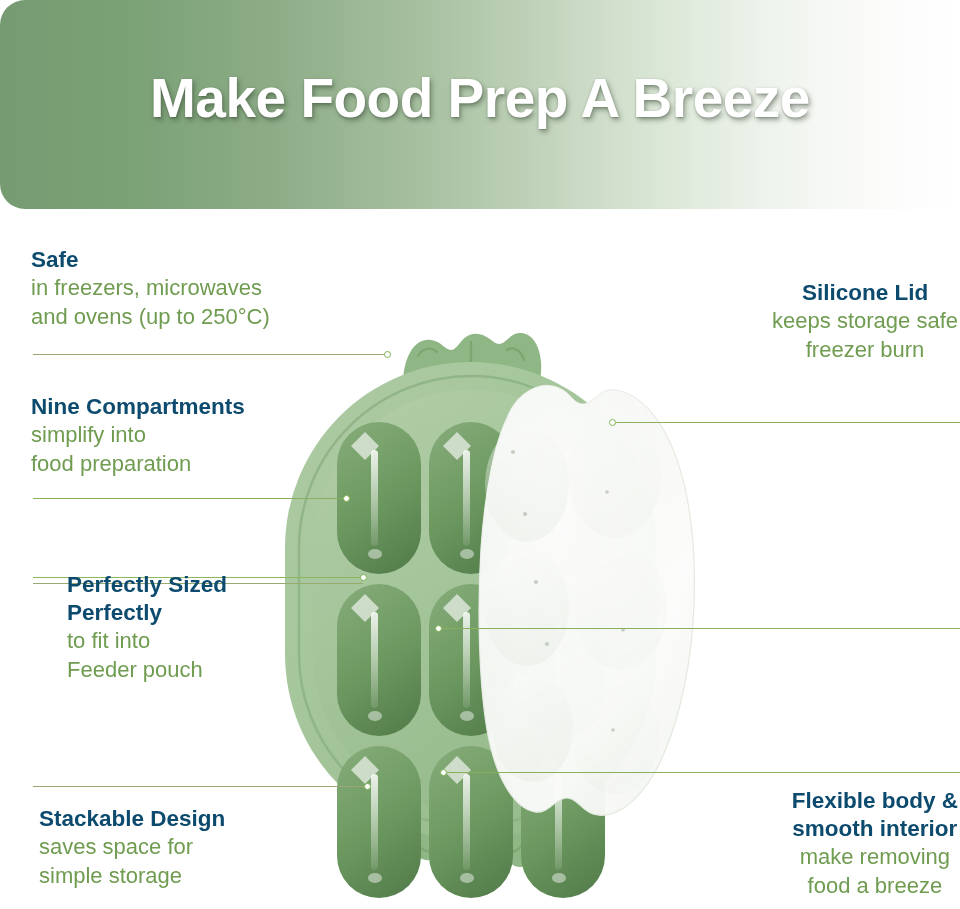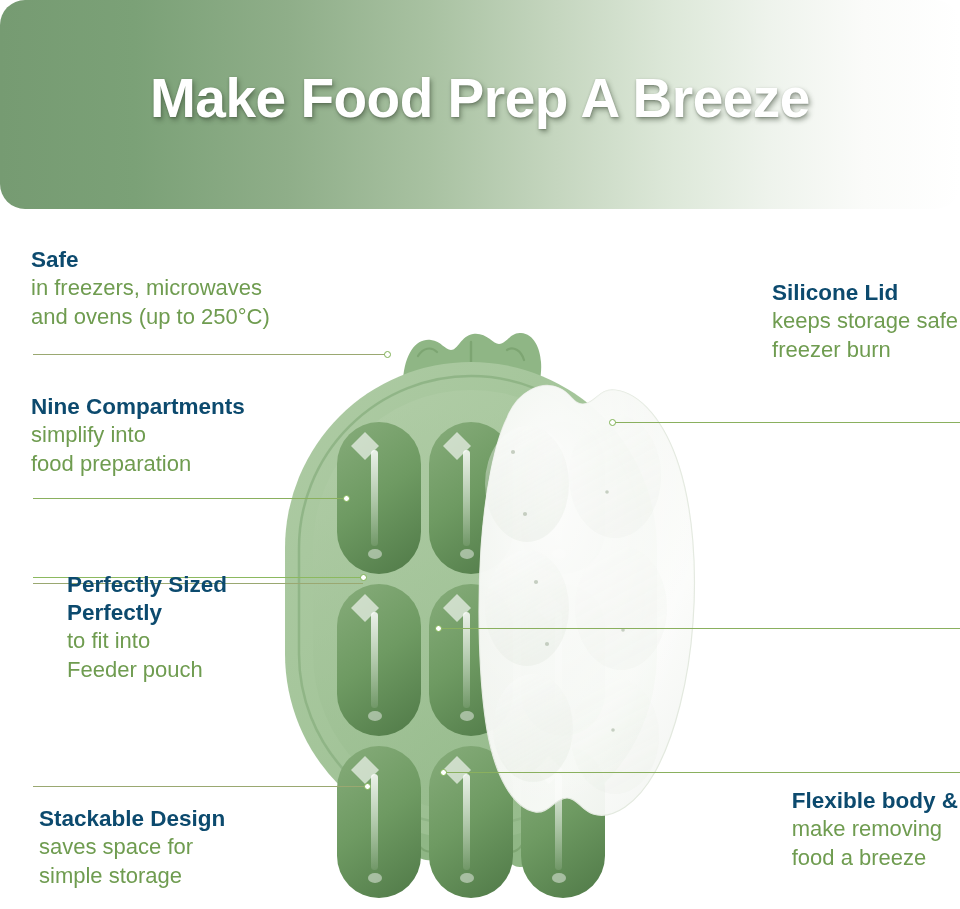--- a/index.html
+++ b/index.html
@@ -41,21 +41,21 @@
     white-space:nowrap;
   }
   .feature .f-body{
     color:#6f9c50;
     font-size:22px;
     line-height:28.5px;
     white-space:nowrap;
     font-weight:normal;
   }
   .feature.left{text-align:left;left:31px;}
-  .feature.right{text-align:left;right:0px;}
+  .feature.right{text-align:center;right:0px;}
 
   
   .rule{
     position:absolute;height:1px;
     background:#9aa871;
   }
   .rule.g{background:#8ab05e;}
 
   
   .lead{position:absolute;height:1px;background:#8cb95f;}
@@ -280,17 +280,18 @@
 
   <div class="feature right" style="top:279px;right:2px;">
     <div class="f-head">Silicone Lid</div>
     <div class="f-body">keeps storage safe</div>
     <div class="f-body">freezer burn</div>
   </div>
 
 
   <div class="feature right" style="top:787px;right:2px;">
     <div class="f-head">Flexible body &amp;</div>
+    <div class="f-head">smooth interior</div>
     <div class="f-body">make removing</div>
     <div class="f-body">food a breeze</div>
   </div>
 
 </div>
 
 </body></html>

